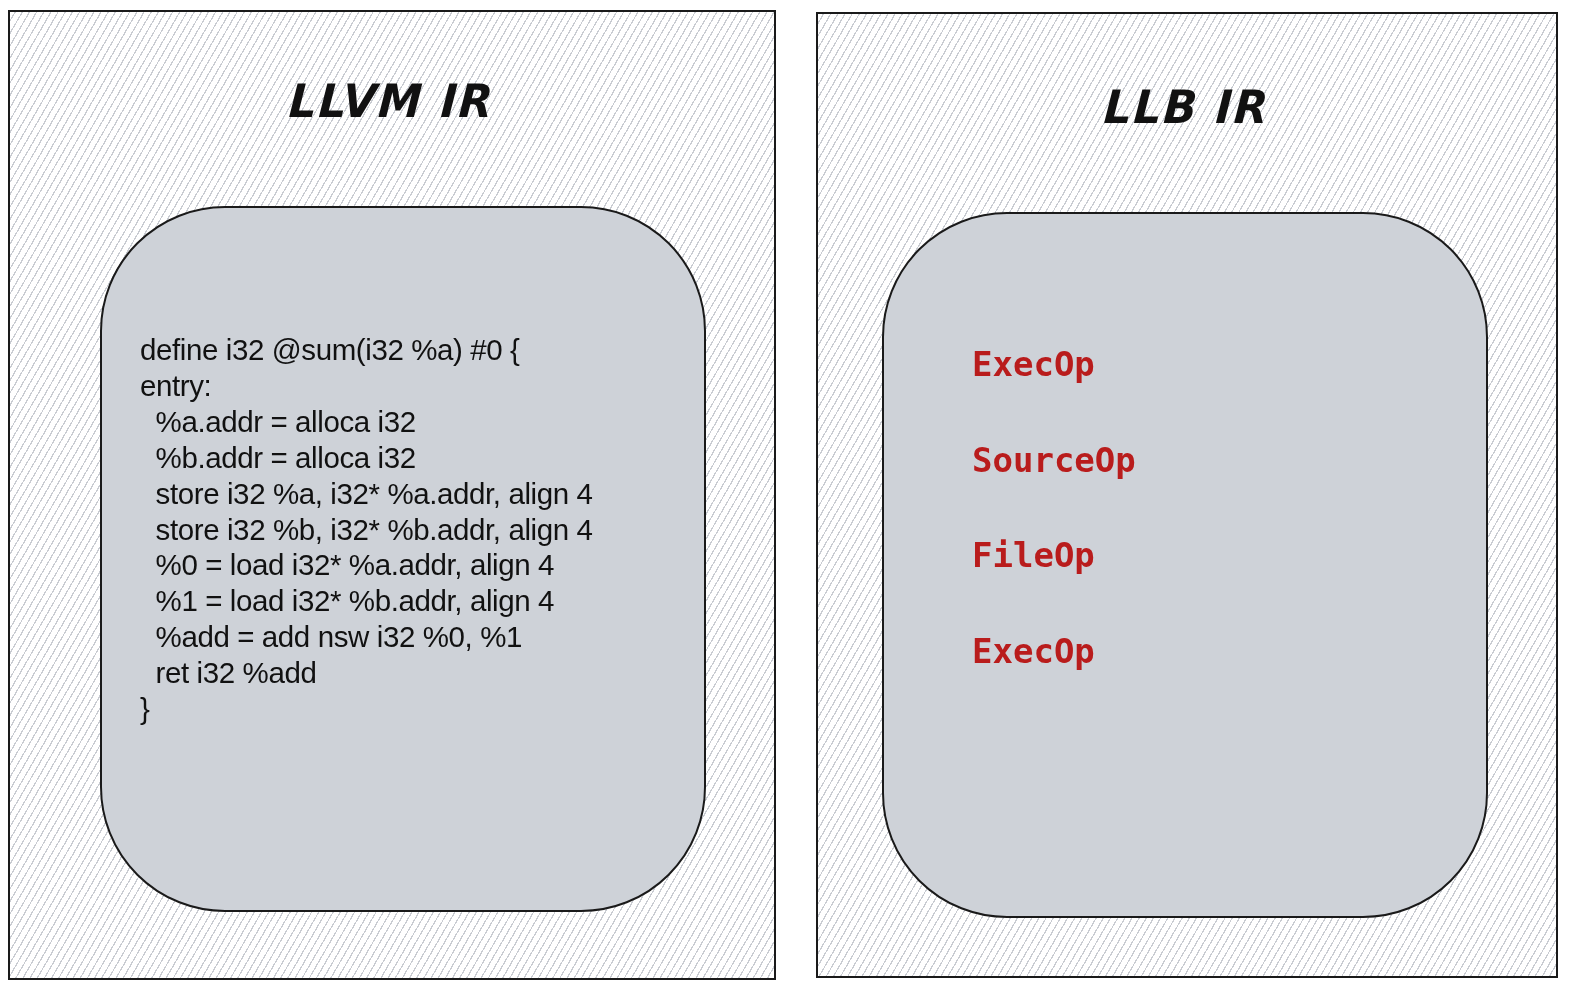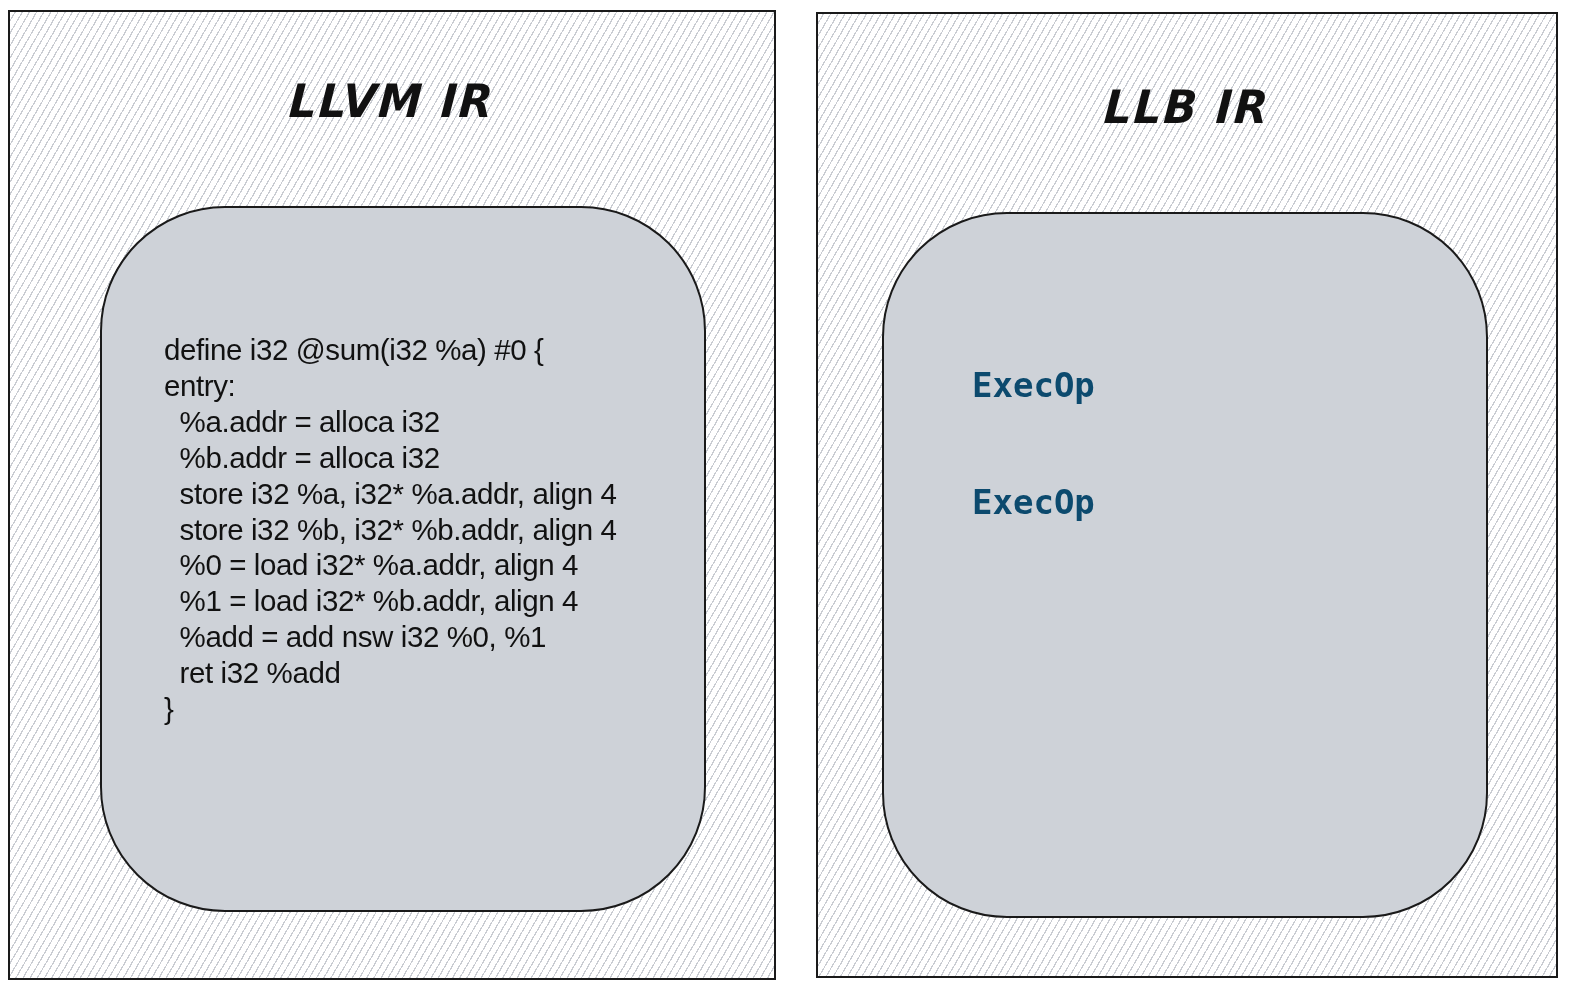--- a/index.html
+++ b/index.html
@@ -46,43 +46,42 @@
       background: #ced2d8;
       border: 2.5px solid #1a1a1a;
       box-sizing: border-box;
       border-radius: 125px;
     }
     #panel-left .inner-box  { left: 90px;  top: 194px; width: 606px; height: 706px; }
     #panel-right .inner-box { left: 64px;  top: 198px; width: 606px; height: 706px; }
 
     .code-block {
       position: absolute;
-      left: 62px; top: 124px;
+      left: 38px; top: 124px;
       margin: 0;
       font-family: "Liberation Sans", sans-serif;
       font-size: 29.5px;
       line-height: 35.9px;
       color: #111111;
       white-space: pre;
       letter-spacing: -0.4px;
     }
     .op-list {
       position: absolute;
       left: 88px; top: 130px;
       margin: 0; padding: 0;
       list-style: none;
     }
     .op-list li {
       font-family: "DejaVu Sans Mono", monospace;
       font-weight: bold;
       font-size: 34px;
-      color: #0c4a6e;
+      color: #b91c1c;
       height: 95.5px;
       line-height: 40px;
-      margin-top: 21px;
     }
   </style>
 </head>
 <body>
 
 <div class="panel" id="panel-left">
   <div class="panel-title">LLVM IR</div>
   <div class="inner-box">
     <pre class="code-block"><span>define i32 @sum(i32 %a) #0 {</span>
 <span>entry:</span>
@@ -96,16 +95,18 @@
 <span>  ret i32 %add</span>
 <span>}</span></pre>
   </div>
 </div>
 
 <div class="panel" id="panel-right">
   <div class="panel-title">LLB IR</div>
   <div class="inner-box">
     <ul class="op-list">
       <li>ExecOp</li>
+      <li>SourceOp</li>
+      <li>FileOp</li>
       <li>ExecOp</li>
     </ul>
   </div>
 </div>
 
 </body></html>

